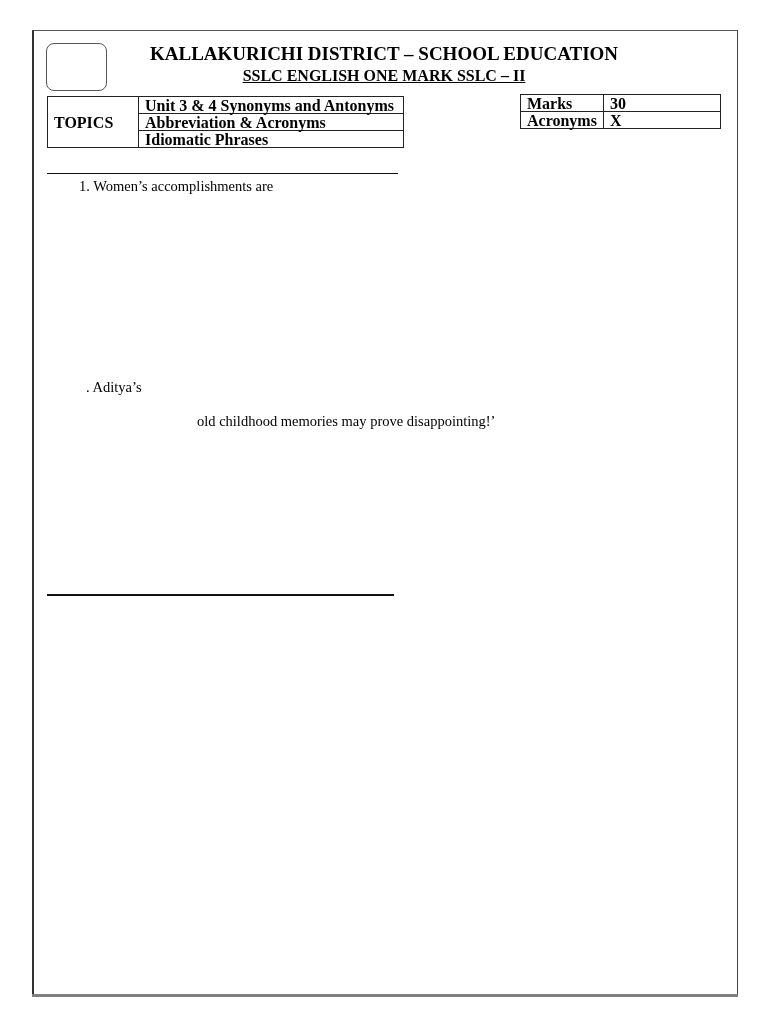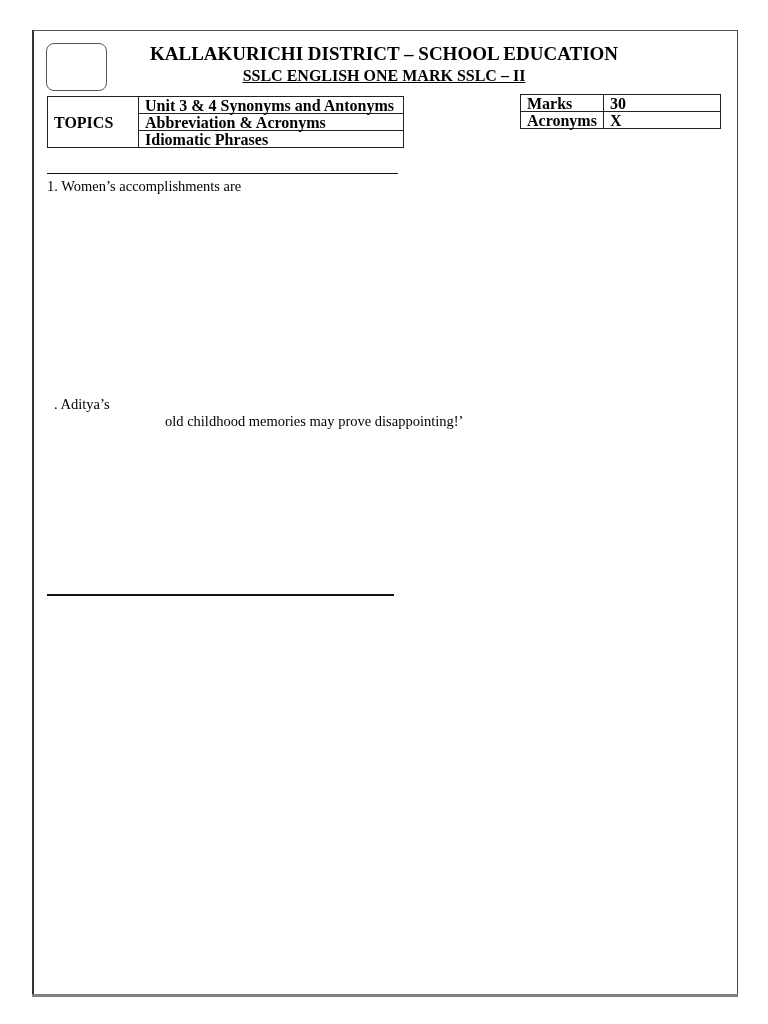--- a/index.html
+++ b/index.html
@@ -16,21 +16,21 @@
     .title-main { top: 43px; font-size: 19px; padding-left: 0; left: 384px; width: auto; transform: translateX(-50%); white-space: nowrap; }
     .title-sub { top: 67px; font-size: 16px; text-decoration: underline; left: 384px; width: auto; transform: translateX(-50%); white-space: nowrap; }
     table { border-collapse: collapse; position: absolute; font-weight: bold; }
     td { border: 1px solid #222; padding: 0 6px; height: 16px; line-height: 15px; font-size: 16px; }
     .topics-table { left: 47px; top: 96px; width: 357px; }
     .topics-label { width: 78px; font-size: 16px; margin-top: 16px; }
     .meta-table { left: 520px; top: 94px; width: 201px; }
     .meta-table td { }
     .meta-table td.k { width: 62px; }
     .rule { position: absolute; background: #111; }
-    .q-text { position: absolute; font-size: 14.5px; white-space: nowrap; }
+    .q-text { position: absolute; font-size: 14.5px; white-space: nowrap; margin-left: 32px; }
   </style>
 </head>
 <body>
 
 <div class="page-frame"></div>
 <div class="frame-right-double"></div>
 <div class="frame-bottom-shadow"></div>
 
 <div class="logo-box"></div>
 
@@ -62,16 +62,16 @@
     <td class="k">Acronyms</td>
     <td>X</td>
   </tr>
 </tbody>
   </table>
 
 <div class="rule" style="left:47px; top:173px; width:351px; height:1px;"></div>
 
 <div class="q-text" style="left:47px; top:178px;">1. Women’s accomplishments are</div>
 
-<div class="q-text" style="left:54px; top:396px;">. Aditya’s</div>
+<div class="q-text" style="left:54px; top:379px;">. Aditya’s</div>
 <div class="q-text" style="left:165px; top:413px;">old childhood memories may prove disappointing!’</div>
 
 <div class="rule" style="left:47px; top:594px; width:347px; height:2px;"></div>
 
 </body></html>

